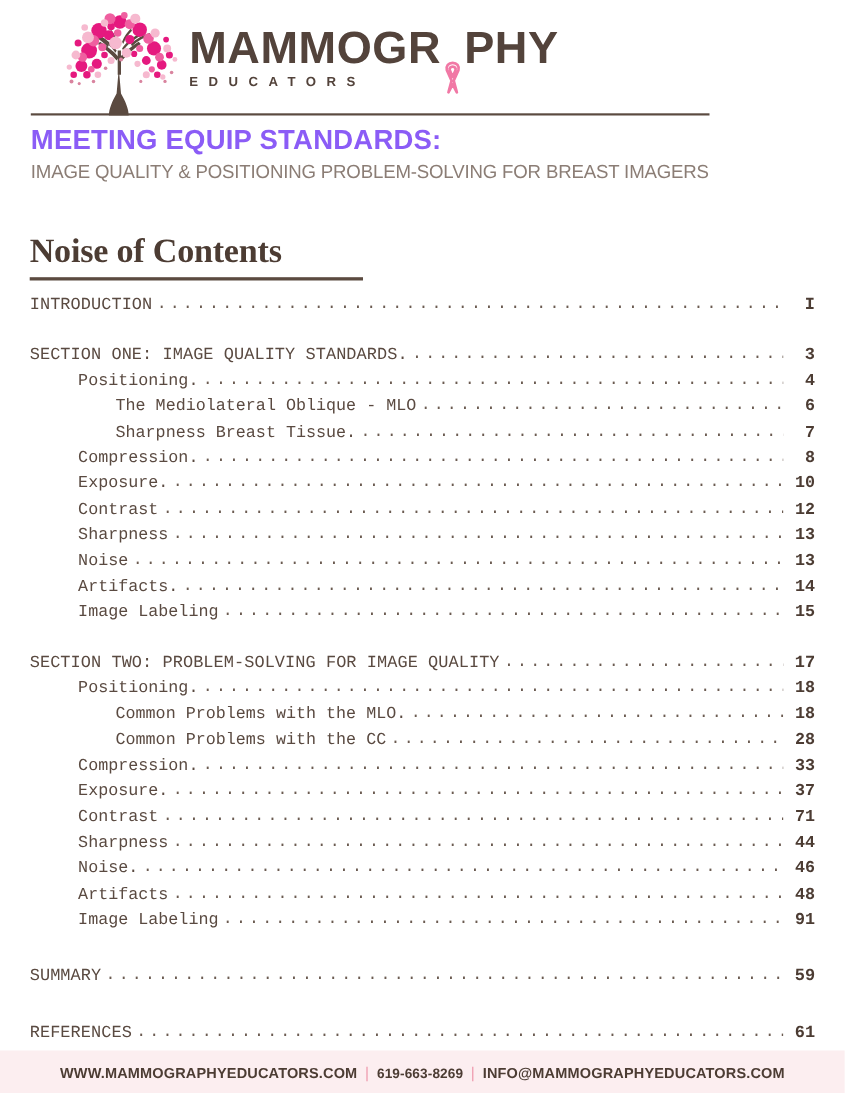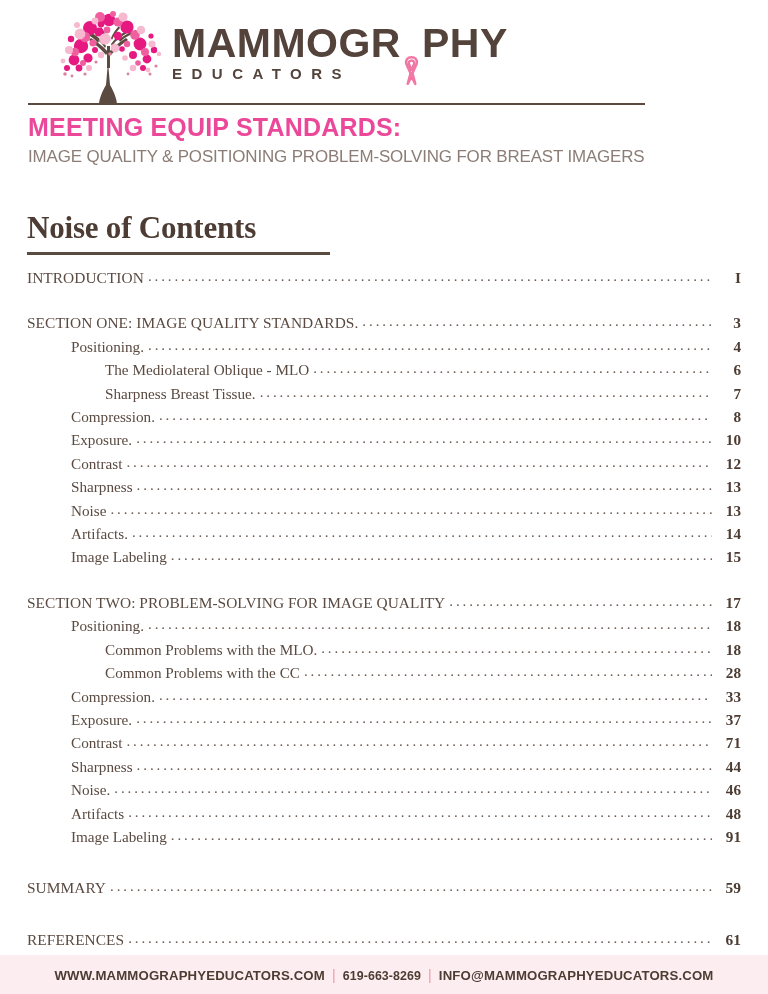--- a/index.html
+++ b/index.html
@@ -47,21 +47,21 @@
   }
   .wm-ribbon-slot {
     display: inline-block;
     width: 21px;
     vertical-align: -3px;
     position: relative;
   }
   .wm-sub {
     font-family: "Liberation Sans", sans-serif;
     font-weight: bold;
-    font-size: 15px;
+    font-size: 12px;
     letter-spacing: 9.5px;
     color: #53433b;
     line-height: 22px;
     margin-top: 3px;
     white-space: nowrap;
   }
   .header-rule {
     position: absolute;
     left: 28px;
     top: 103px;
@@ -75,21 +75,21 @@
     position: absolute;
     left: 28px;
     top: 112px;
     width: 712px;
   }
   .doc-title {
     font-family: "Liberation Sans", sans-serif;
     font-weight: bold;
     font-size: 25px;
     letter-spacing: 0.2px;
-    color: #ec4899;
+    color: #8b5cf6;
     line-height: 30px;
     margin: 0;
     white-space: nowrap;
   }
   .doc-subtitle {
     font-family: "Liberation Sans", sans-serif;
     font-weight: normal;
     font-size: 17.2px;
     letter-spacing: -0.15px;
     color: #8b7d75;
@@ -127,21 +127,21 @@
   .toc {
     position: absolute;
     left: 27px;
     top: 266px;
     width: 714px;
   }
   .toc-row {
     display: flex;
     align-items: flex-end;
     color: #5a4a41;
-    font-family: Liberation Serif, serif;
+    font-family: Liberation Mono, monospace;
     font-size: 15.2px;
     line-height: 23.4px;
     white-space: nowrap;
   }
   .toc-row .label {
     flex: 0 0 auto;
     padding-right: 4px;
   }
   .toc-row .dots {
     flex: 1 1 auto;

